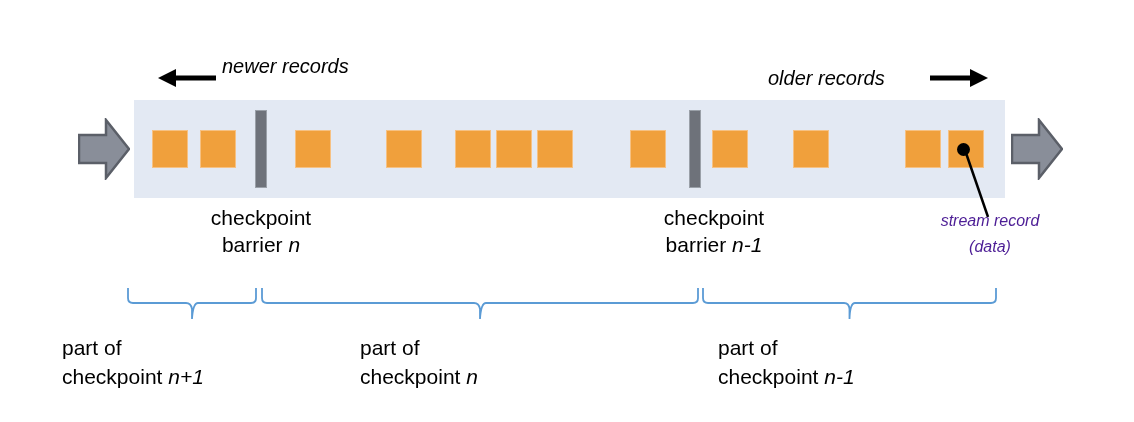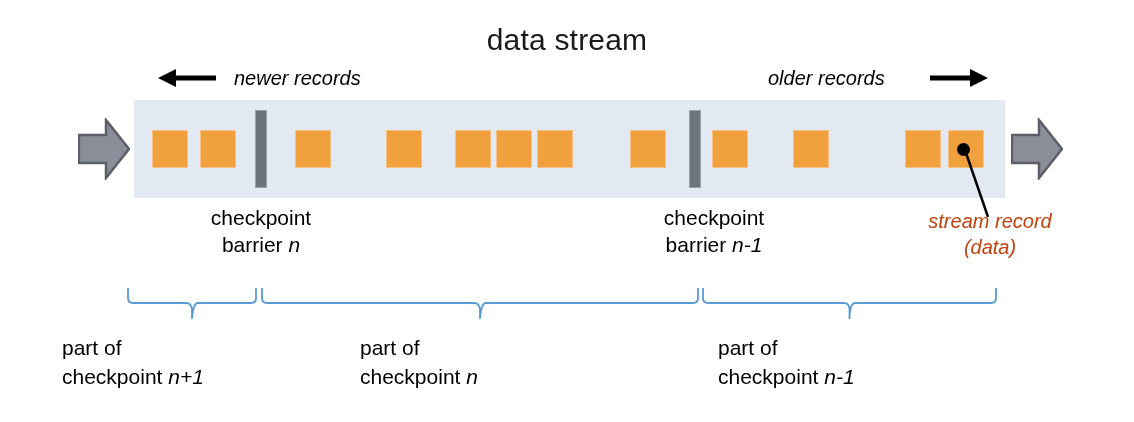--- a/index.html
+++ b/index.html
@@ -35,21 +35,21 @@
 
   
   .dir-label {
     position: absolute;
     font-size: 20px;
     font-style: italic;
     line-height: 24px;
     color: #000;
     white-space: nowrap;
   }
-  .dir-newer { left: 222px; top: 66px; margin-left: 12px; }
+  .dir-newer { left: 222px; top: 54px; }
   .dir-older { left: 768px; top: 66px; }
 
   .dir-arrow {
     position: absolute;
     height: 20px;
   }
   .arrow-newer { left: 158px; top: 68px; width: 58px; }
   .arrow-older { left: 930px; top: 68px; width: 58px; }
 
   
@@ -123,24 +123,24 @@
     top: 145px;
     width: 80px;
     height: 72px;
   }
   .callout-label {
     position: absolute;
     left: 880px;
     top: 208px;
     width: 220px;
     text-align: center;
-    font-size: 20px;
+    font-size: 16px;
     font-style: italic;
     line-height: 26px;
-    color: #c2410c;
+    color: #4c1d95;
     white-space: nowrap;
   }
 
   
   .brace {
     position: absolute;
     top: 286px;
     height: 34px;
   }
   .brace-1 { left: 127px; width: 130px; }
@@ -160,21 +160,20 @@
   .part i { font-style: italic; }
   .part-1 { left: 62px;  width: 260px; }
   .part-2 { left: 360px; width: 280px; }
   .part-3 { left: 718px; width: 262px; }
 </style>
 </head>
 <body>
 
 <div id="canvas">
 
-  <div class="title">data stream</div>
 
   <svg class="dir-arrow arrow-newer" viewBox="0 0 58 20">
     <line x1="14" y1="10" x2="58" y2="10" stroke="#000" stroke-width="5"></line>
     <polygon points="0,10 18,1 18,19" fill="#000"></polygon>
   </svg>
   <div class="dir-label dir-newer">newer records</div>
 
   <div class="dir-label dir-older">older records</div>
   <svg class="dir-arrow arrow-older" viewBox="0 0 58 20">
     <line x1="0" y1="10" x2="44" y2="10" stroke="#000" stroke-width="5"></line>

